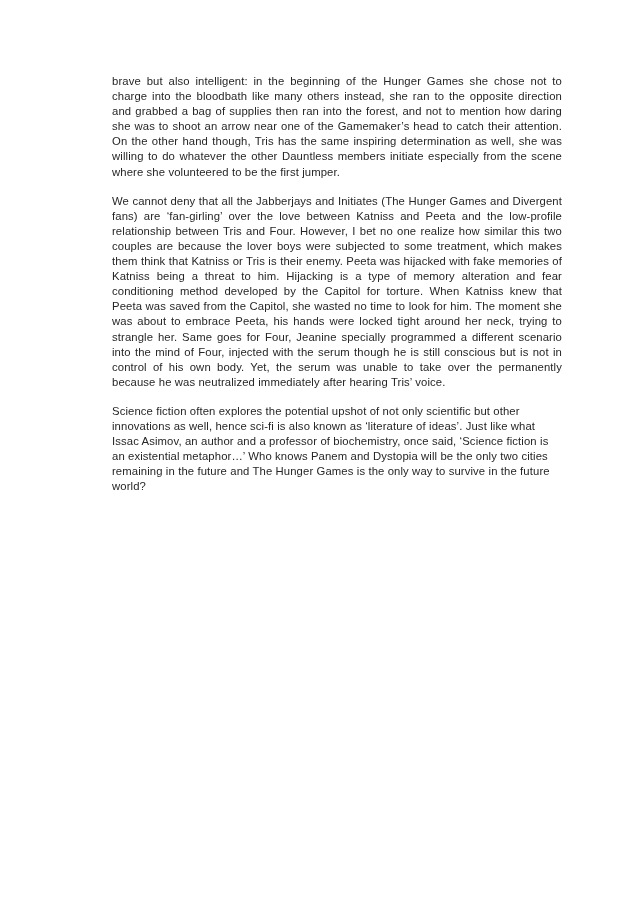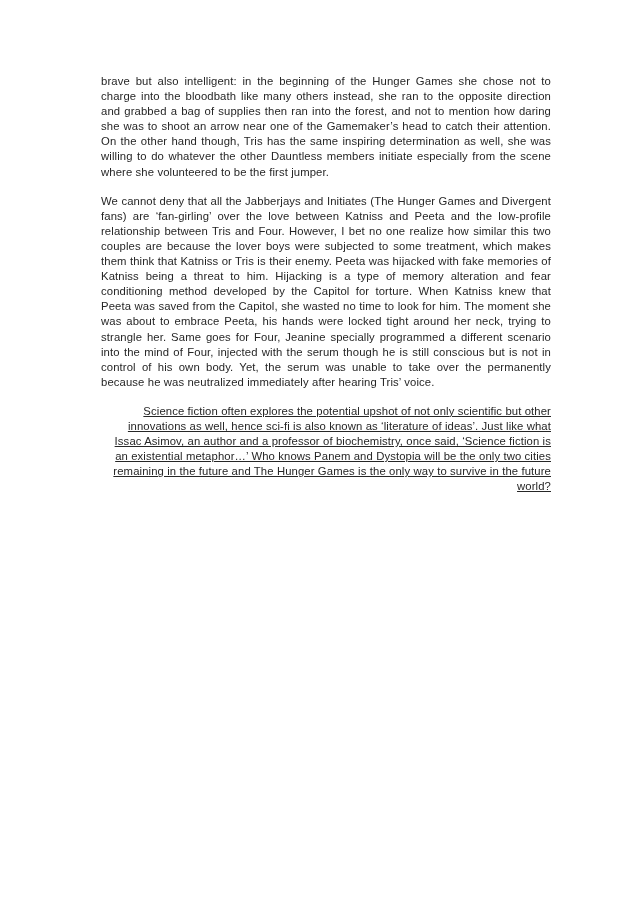--- a/index.html
+++ b/index.html
@@ -14,42 +14,41 @@
   .page {
     position: relative;
     width: 638px;
     height: 902px;
     background: #ffffff;
     overflow: hidden;
     box-sizing: border-box;
   }
   .text-column {
     position: absolute;
-    left: 101px;
+    left: 112px;
     top: 74px;
     width: 450px;
   }
   .para {
     margin: 0 0 14px 0;
     font-size: 11.3px;
     line-height: 15.1px;
     color: #262626;
     letter-spacing: 0.01em;
     -webkit-font-smoothing: antialiased;
   }
   .para:last-child {
     margin-bottom: 0;
   }
   .para.justified {
     text-align: justify;
     text-justify: inter-word;
   }
   .para.ragged {
-    text-align: right;
-    text-decoration: underline;
+    text-align: left;
   }
 </style>
 </head>
 <body>
 
 <div class="page">
   <div class="text-column">
 
     <p class="para justified">brave but also intelligent: in the beginning of the Hunger Games she chose not to charge into the bloodbath like many others instead, she ran to the opposite direction and grabbed a bag of supplies then ran into the forest, and not to mention how daring she was to shoot an arrow near one of the Gamemaker’s head to catch their attention. On the other hand though, Tris has the same inspiring determination as well, she was willing to do whatever the other Dauntless members initiate especially from the scene where she volunteered to be the first jumper.</p>
 

